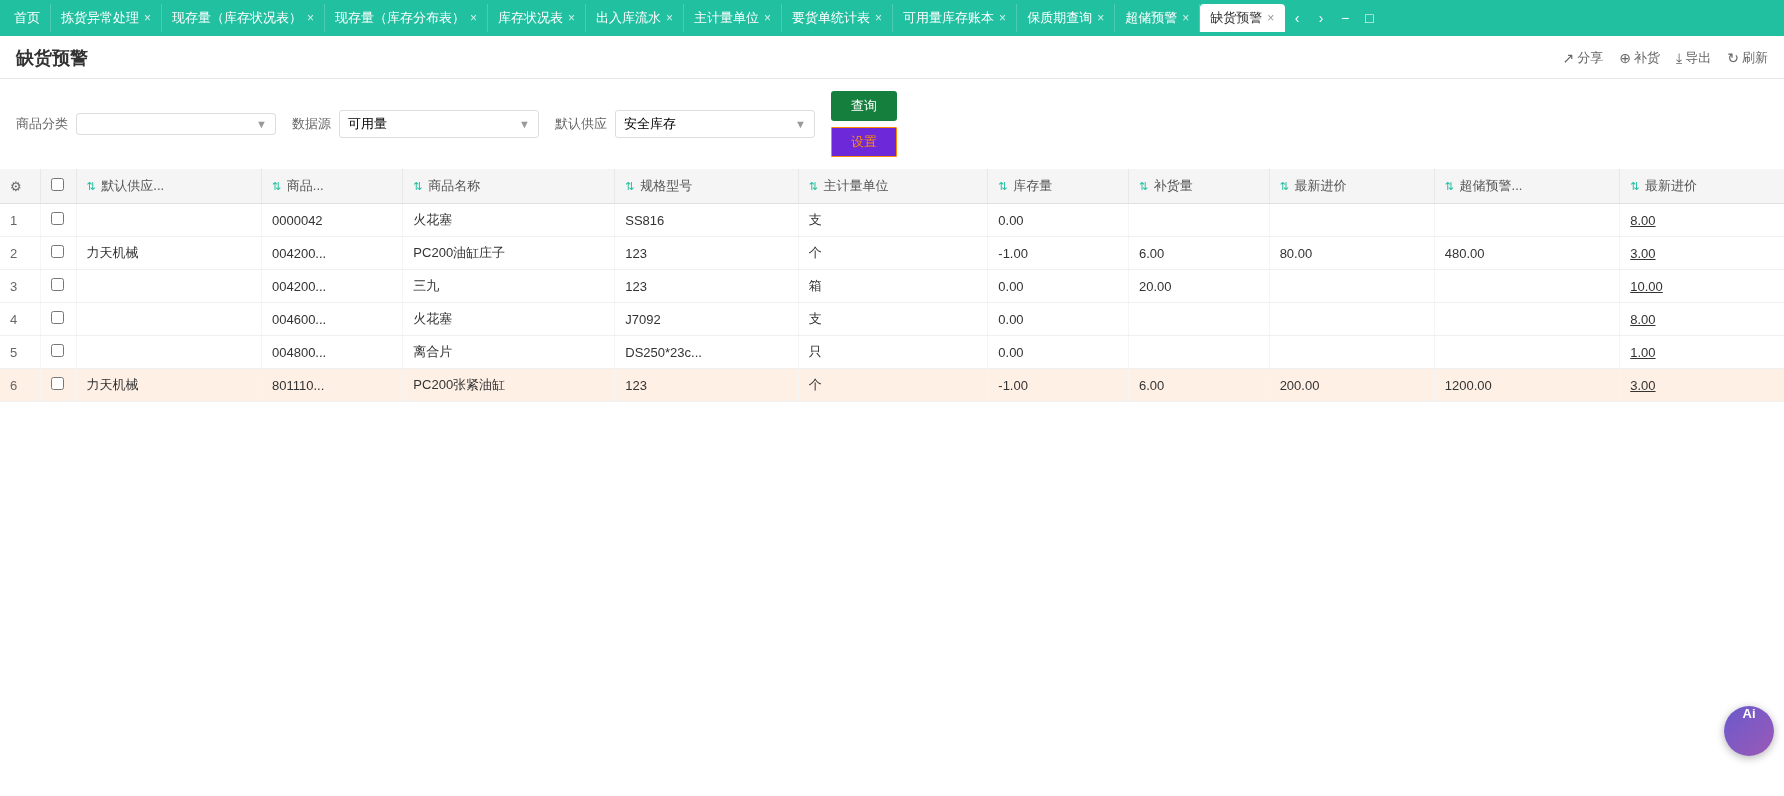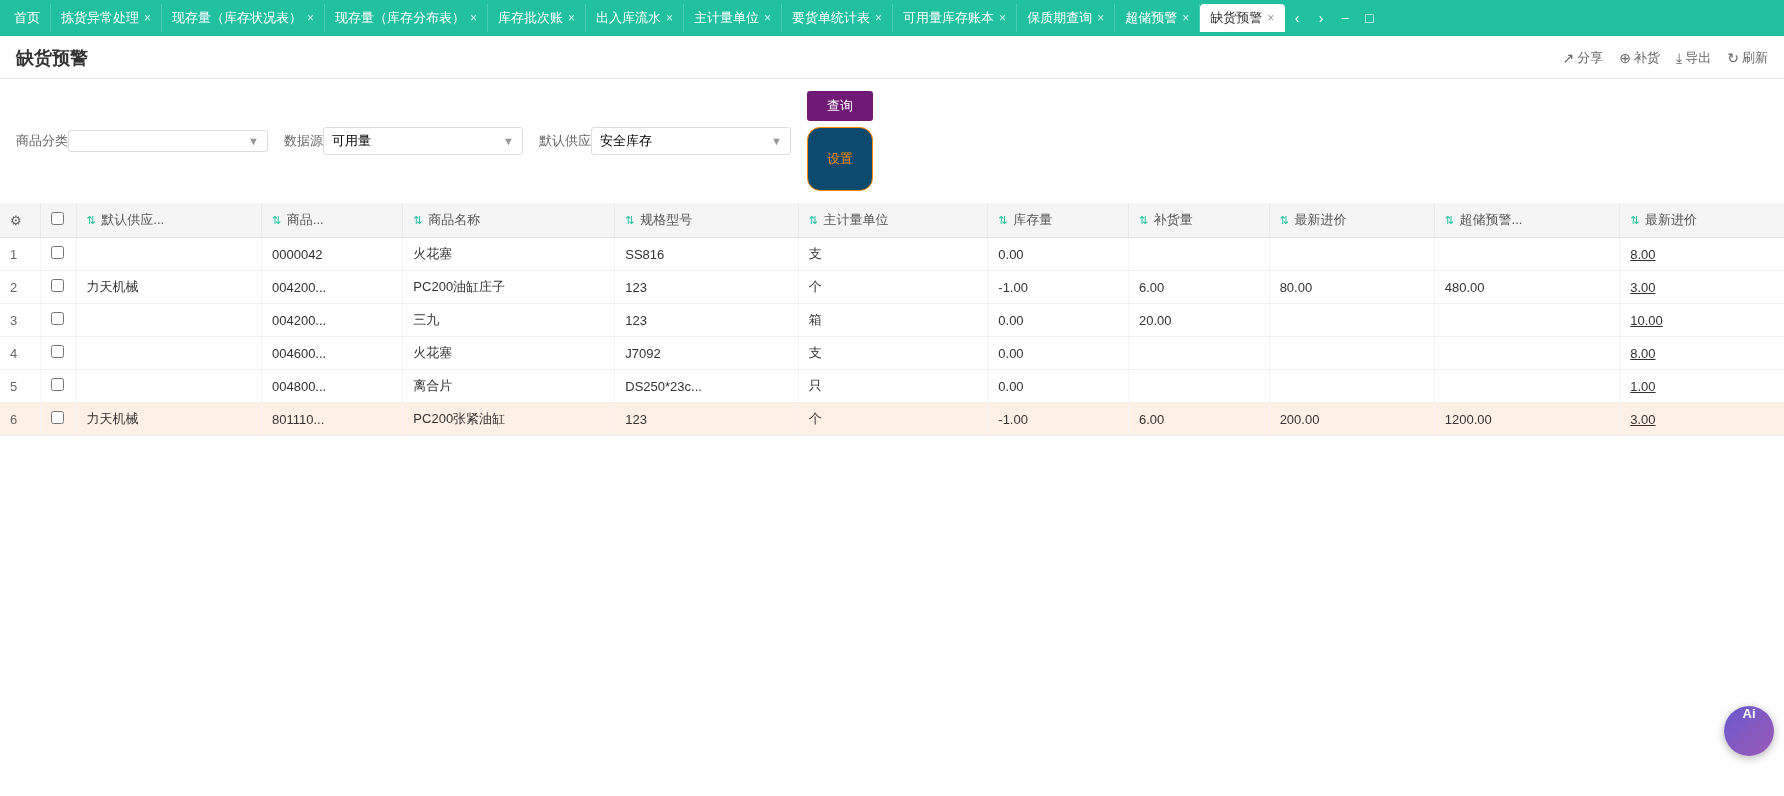--- a/index.html
+++ b/index.html
@@ -84,50 +84,51 @@
     .filter-bar {
       display: flex;
       align-items: center;
       padding: 12px 16px;
       gap: 16px;
       flex-wrap: wrap;
     }
     .filter-group {
       display: flex;
       align-items: center;
+      gap: 8px;
     }
     .filter-label { color: #666; }
     .filter-select {
       display: flex;
       align-items: center;
       border: 1px solid #ddd;
       border-radius: 3px;
       padding: 4px 8px;
       width: 200px;
       cursor: pointer;
       background: #fff;
       justify-content: space-between;
     }
     .filter-select .chevron { color: #999; font-size: 11px; }
 
     .btn-query {
-      background: #701a75;
+      background: #15803d;
       color: #fff;
       border: none;
       border-radius: 3px;
       padding: 6px 20px;
       cursor: pointer;
       font-size: 13px;
     }
     .btn-settings {
-      background: #0c4a6e;
+      background: #6d28d9;
       color: #ff8c00;
       border: 1px solid #ff8c00;
-      border-radius: 13px;
-      padding: 22px 16px;
+      border-radius: 1px;
+      padding: 5px 16px;
       cursor: pointer;
       font-size: 13px;
     }
 
     .query-settings-col {
       display: flex;
       flex-direction: column;
       gap: 6px;
     }
 
@@ -202,21 +203,21 @@
   </div>
   <div class="tab-item">
     <span>现存量（库存状况表）</span>
     <span class="close-btn">×</span>
   </div>
   <div class="tab-item">
     <span>现存量（库存分布表）</span>
     <span class="close-btn">×</span>
   </div>
   <div class="tab-item">
-    <span>库存批次账</span>
+    <span>库存状况表</span>
     <span class="close-btn">×</span>
   </div>
   <div class="tab-item">
     <span>出入库流水</span>
     <span class="close-btn">×</span>
   </div>
   <div class="tab-item">
     <span>主计量单位</span>
     <span class="close-btn">×</span>
   </div>

